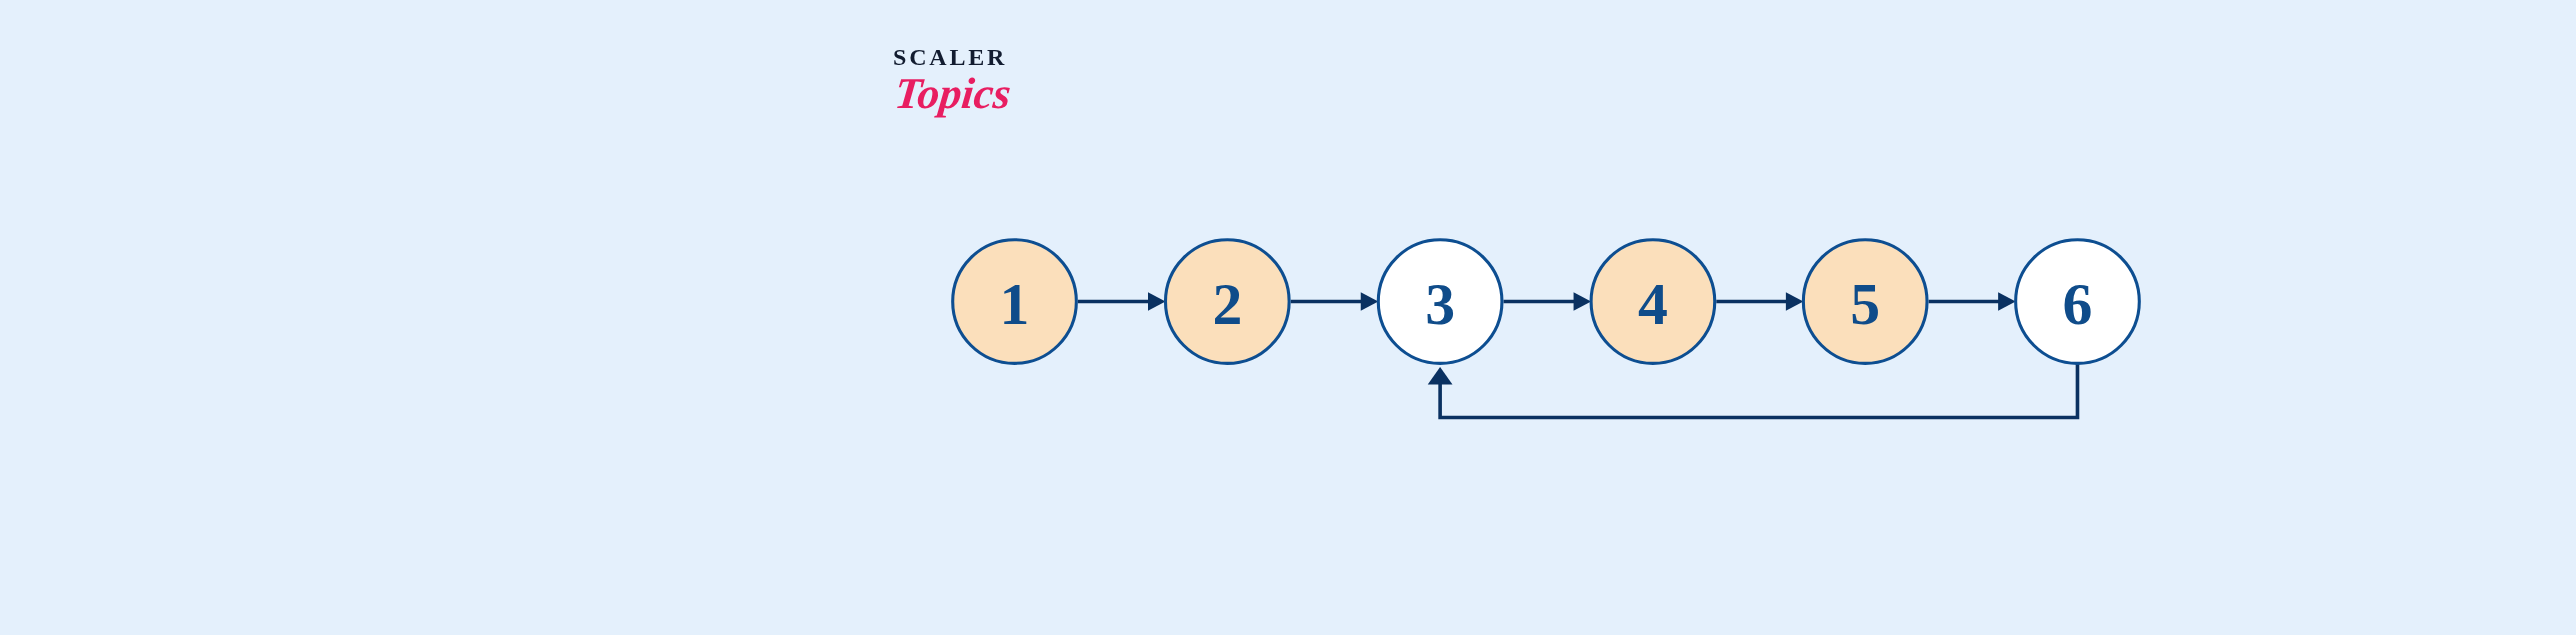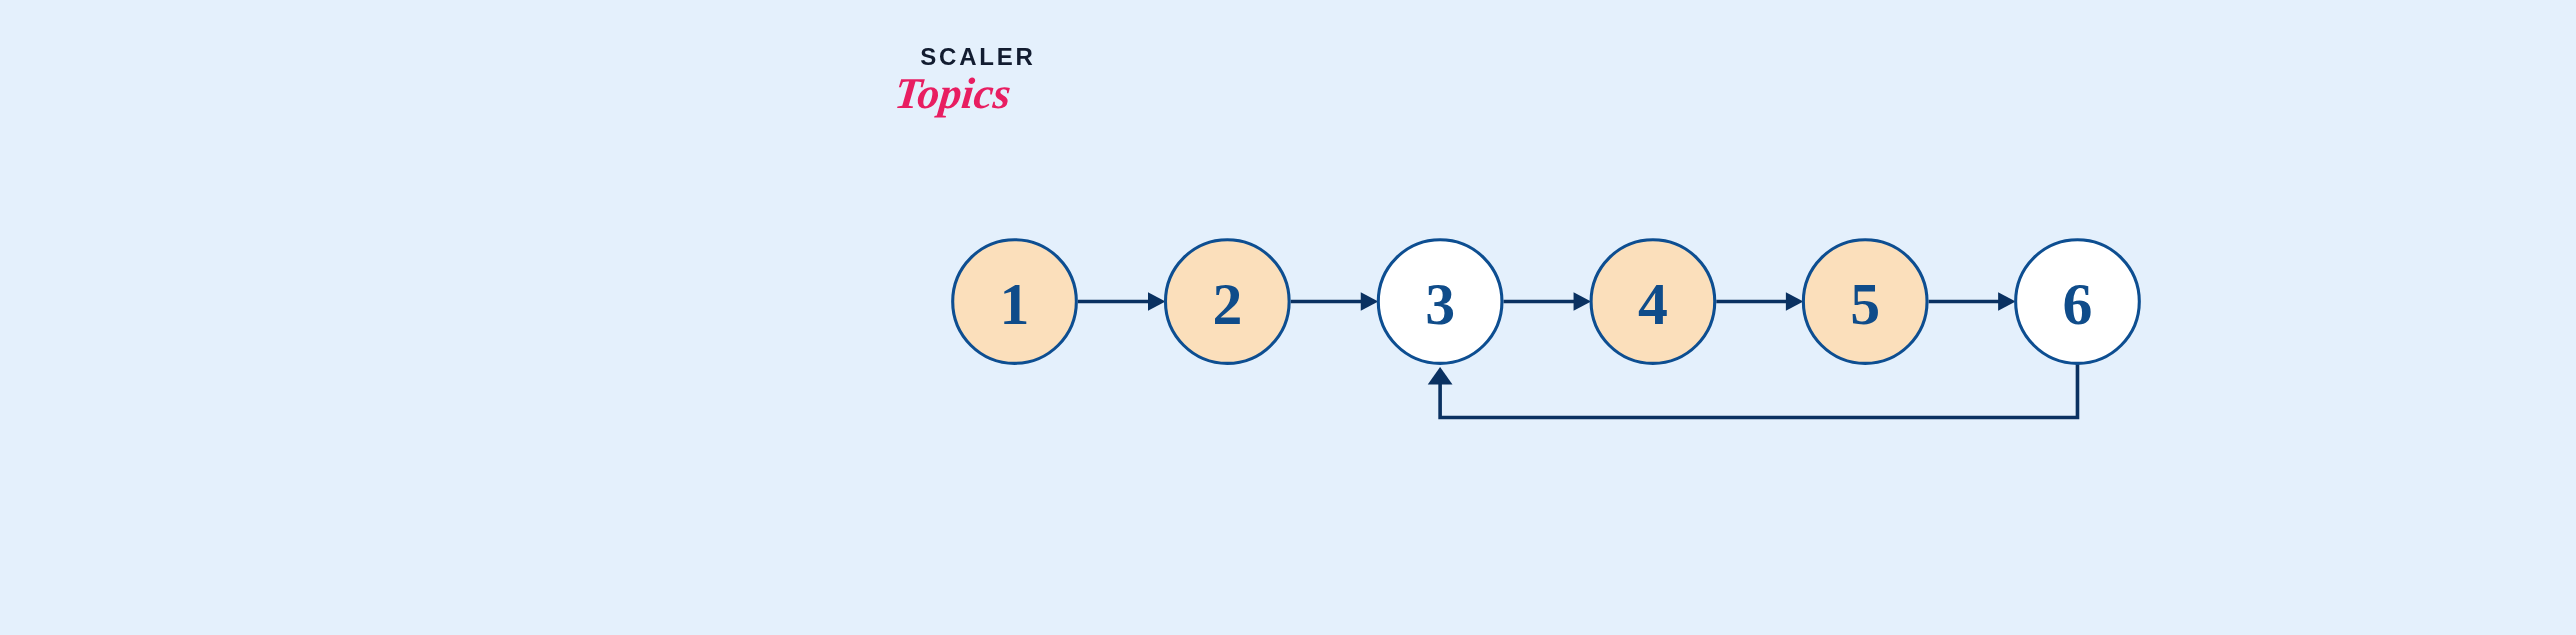--- a/index.html
+++ b/index.html
@@ -25,29 +25,28 @@
   
   .logo {
     position: absolute;
     left: 893px;
     top: 45px;
     width: 170px;
     height: 90px;
     user-select: none;
   }
   .logo-scaler {
-    font-family: Liberation Sans, sans-serif;
+    font-family: Liberation Serif, serif;
     font-weight: 700;
     font-size: 24px;
     letter-spacing: 2.8px;
     color: #121c30;
     line-height: 1;
     display: block;
     white-space: nowrap;
-    text-align: center;
   }
   .logo-topics {
     font-family: "Liberation Serif", serif;
     font-style: italic;
     font-weight: 700;
     font-size: 44px;
     color: #e81e61;
     line-height: 1;
     display: block;
     margin-top: 3.1px;

